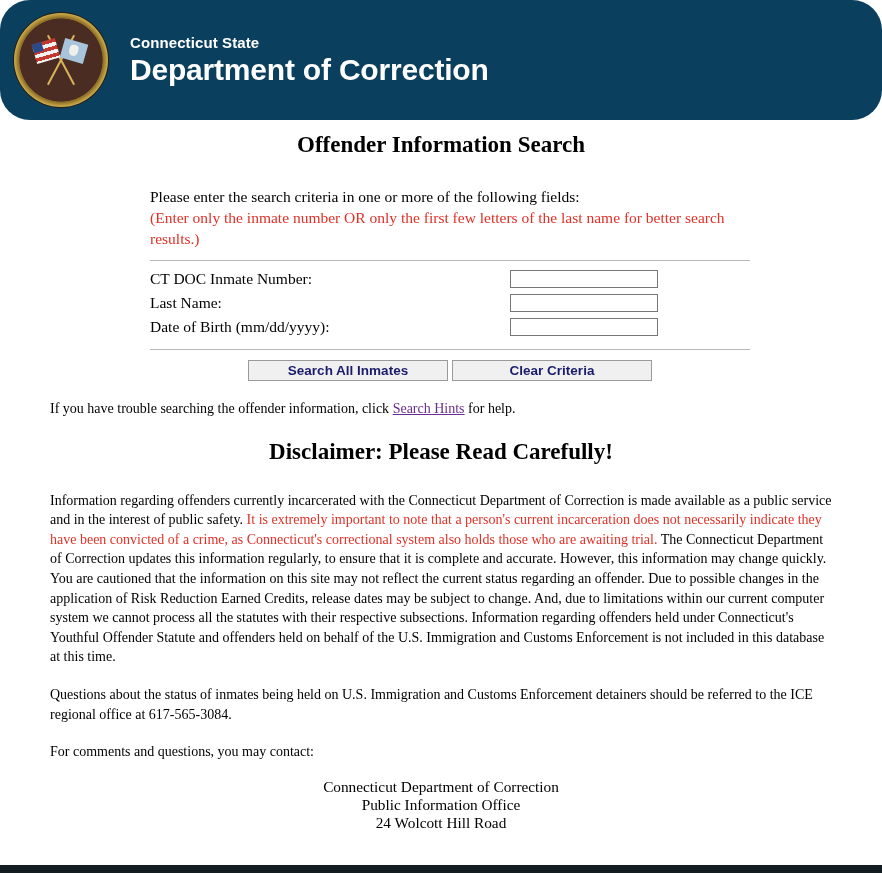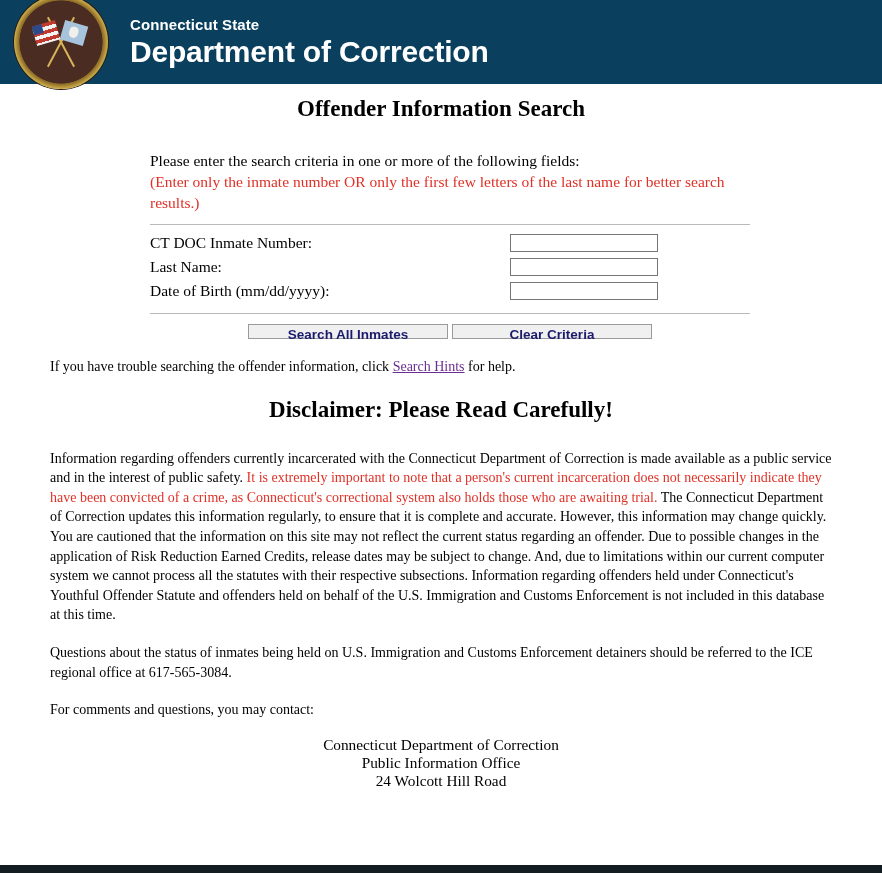--- a/index.html
+++ b/index.html
@@ -12,26 +12,27 @@
     background: #ffffff;
     font-family: "Liberation Serif", "DejaVu Serif", serif;
     color: #000000;
     overflow: hidden;
     position: relative;
   }
 
   
   #site-header {
     background: #0a3f5e;
-    height: 84px;
+    height: 120px;
     width: 882px;
     box-sizing: border-box;
     display: flex;
     align-items: center;
     padding-left: 14px;
+    border-radius: 30px;
   }
   #agency-seal {
     width: 94px;
     height: 94px;
     flex: 0 0 94px;
     border-radius: 50%;
     position: relative;
     background: radial-gradient(circle at 50% 50%, #4a2c22 0%, #4a2c22 62%, #8a6a25 63%, #c9a948 70%, #7d5f22 78%, #b99a40 86%, #6b5018 94%, #3d2d10 100%);
     box-shadow: 0 0 0 1px #2a1a12;
     overflow: hidden;
@@ -166,21 +167,21 @@
     justify-content: center;
     gap: 4px;
   }
   .form-button {
     background: #f0f0f0;
     border: 1px solid #9a9a9a;
     color: #1b1b6e;
     font-family: "Liberation Sans", "DejaVu Sans", sans-serif;
     font-size: 13.5px;
     font-weight: bold;
-    height: 15px;
+    height: 21px;
     line-height: 19px;
     padding: 0;
     cursor: pointer;
     box-sizing: border-box;
   }
   #search-all-button { width: 200px; }
   #clear-button { width: 200px; }
 
   #hints-line {
     margin: 20px 0 0 50px;

